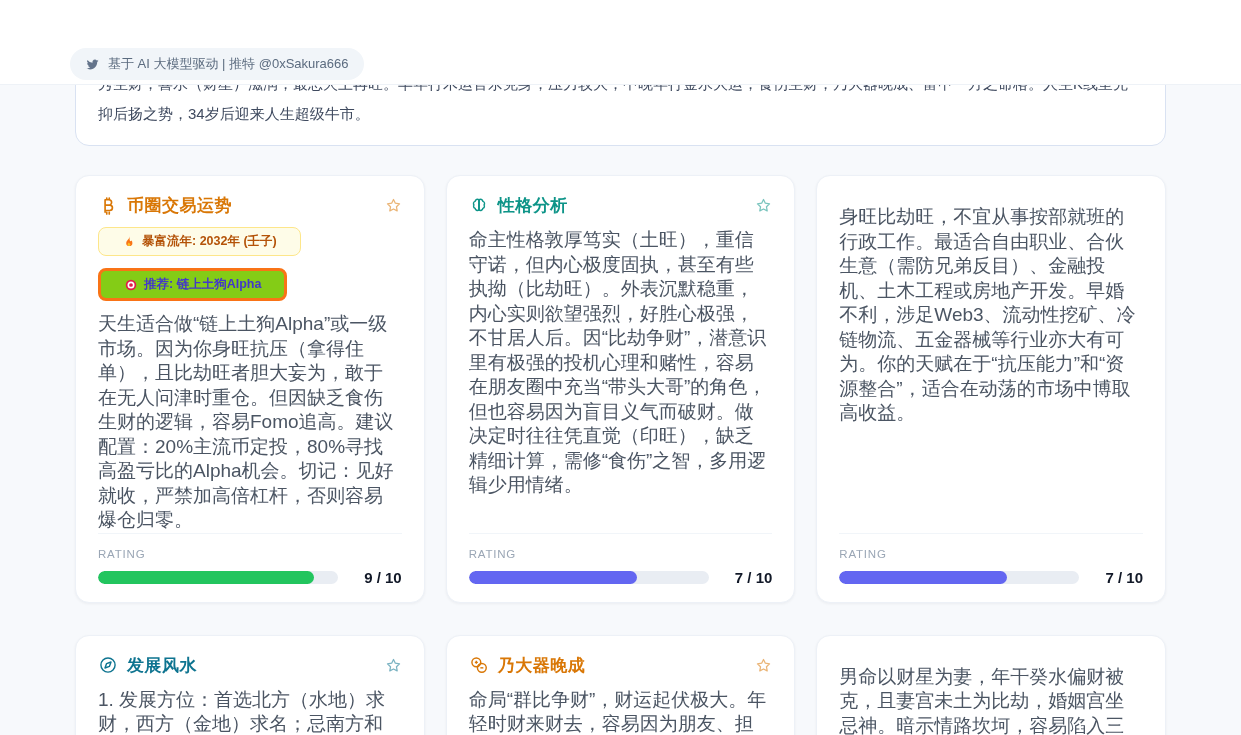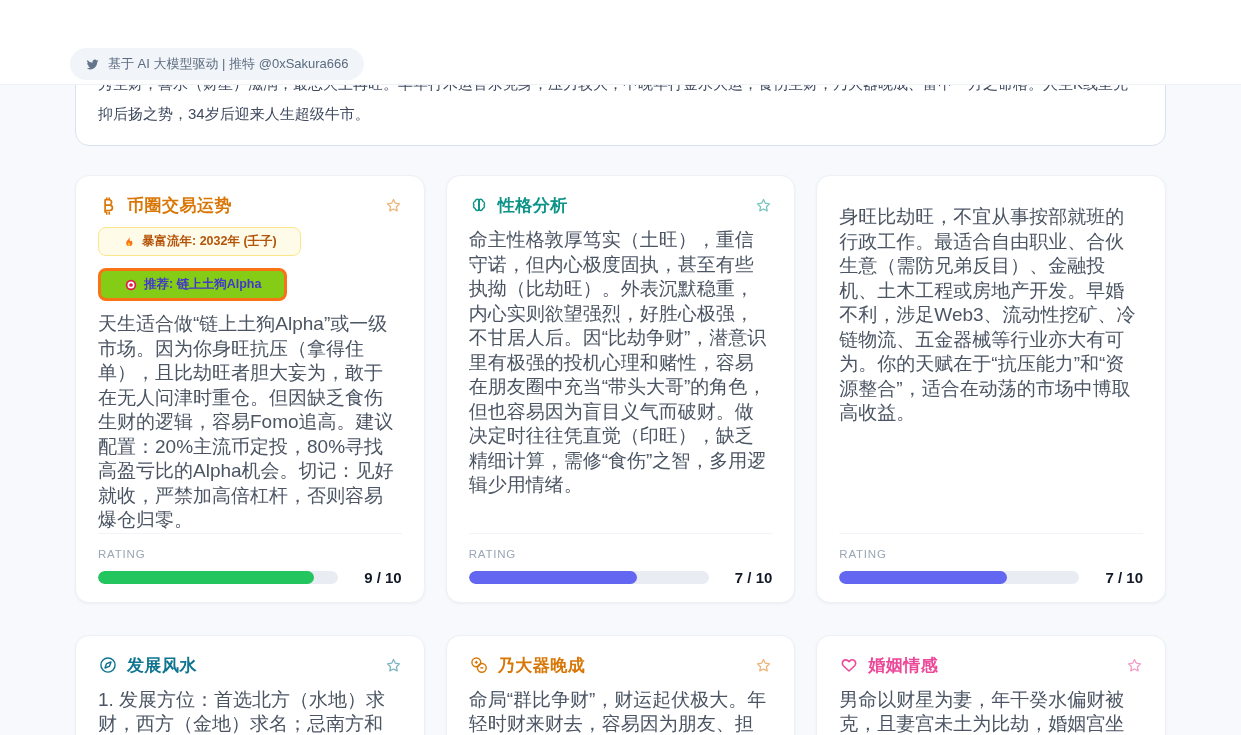--- a/index.html
+++ b/index.html
@@ -214,28 +214,17 @@
         <svg viewBox="0 0 24 24" fill="none" stroke="currentColor" stroke-width="1.8" stroke-linejoin="round">
             <path d="M12 3.5l2.6 5.3 5.9.9-4.3 4.1 1 5.8-5.2-2.7-5.2 2.7 1-5.8-4.3-4.1 5.9-.9z"></path>
           </svg>
       </span>
     </div>
     <p class="card-body">命局“群比争财”，财运起伏极大。年轻时财来财去，容易因为朋友、担保或盲目投资而亏损。34岁入壬子大运后，通关有力，财库大开，不仅能存住钱，更能通过资本运作实现财富指数级增长。属于“前半生千金散尽，后半生富贵逼人”的类型。</p>
 
   </div>
 
   <div class="card c6">
-    <div class="card-head">
-      <svg class="t-icon" viewBox="0 0 24 24" fill="none" stroke="currentColor" stroke-width="1.9" stroke-linejoin="round">
-        <path d="M12 19.2l-6.8-6.3a4.1 4.1 0 0 1 5.8-5.8l1 1 1-1a4.1 4.1 0 0 1 5.8 5.8z"></path>
-      </svg>
-      <span class="card-title">婚姻情感</span>
-      <span class="star-btn">
-        <svg viewBox="0 0 24 24" fill="none" stroke="currentColor" stroke-width="1.8" stroke-linejoin="round">
-            <path d="M12 3.5l2.6 5.3 5.9.9-4.3 4.1 1 5.8-5.2-2.7-5.2 2.7 1-5.8-4.3-4.1 5.9-.9z"></path>
-          </svg>
-      </span>
-    </div>
     <p class="card-body">男命以财星为妻，年干癸水偏财被克，且妻宫未土为比劫，婚姻宫坐忌神。暗示情路坎坷，容易陷入三角关系或配偶个性强势。早婚不利，极易离异；晚婚（30岁后）可解。伴侣多为能干但脾气大的类型，需多包容。</p>
 
   </div>
 
 </div>
 
 </body></html>

